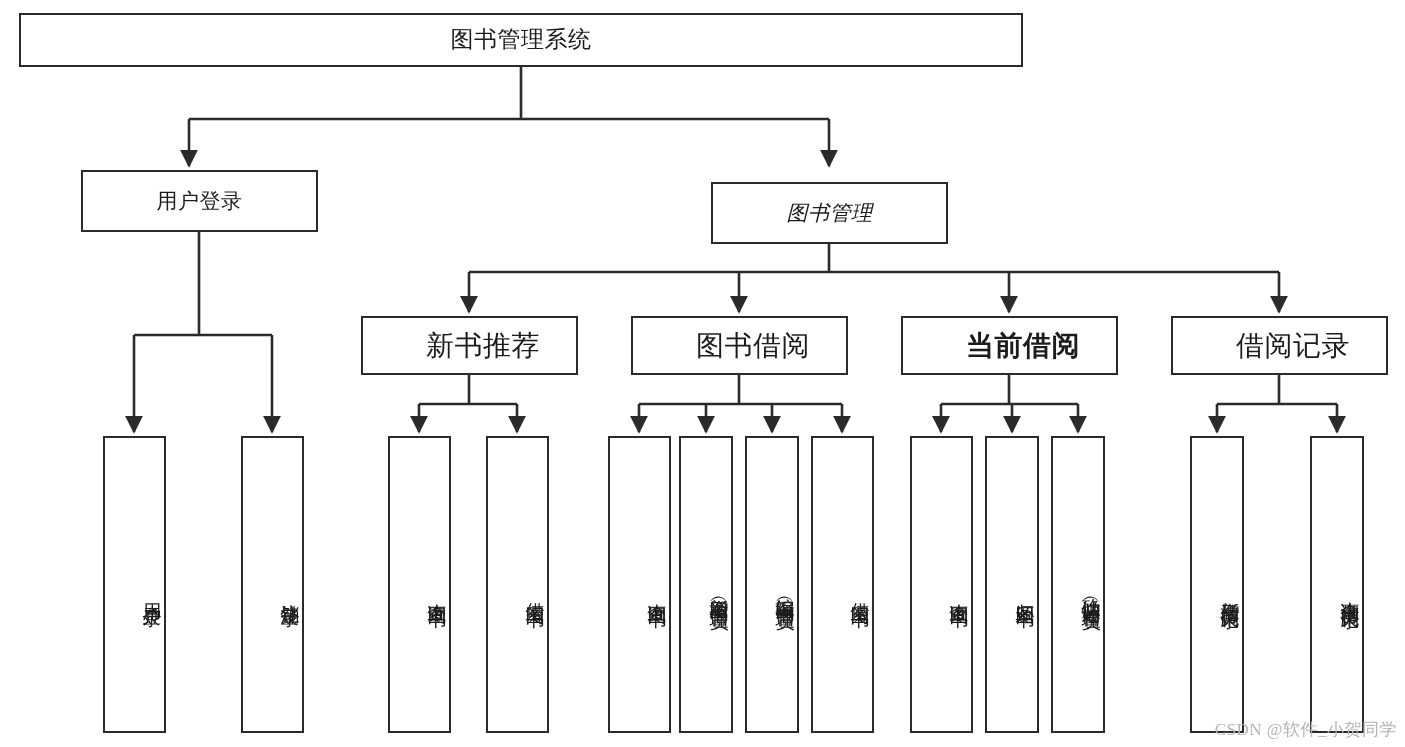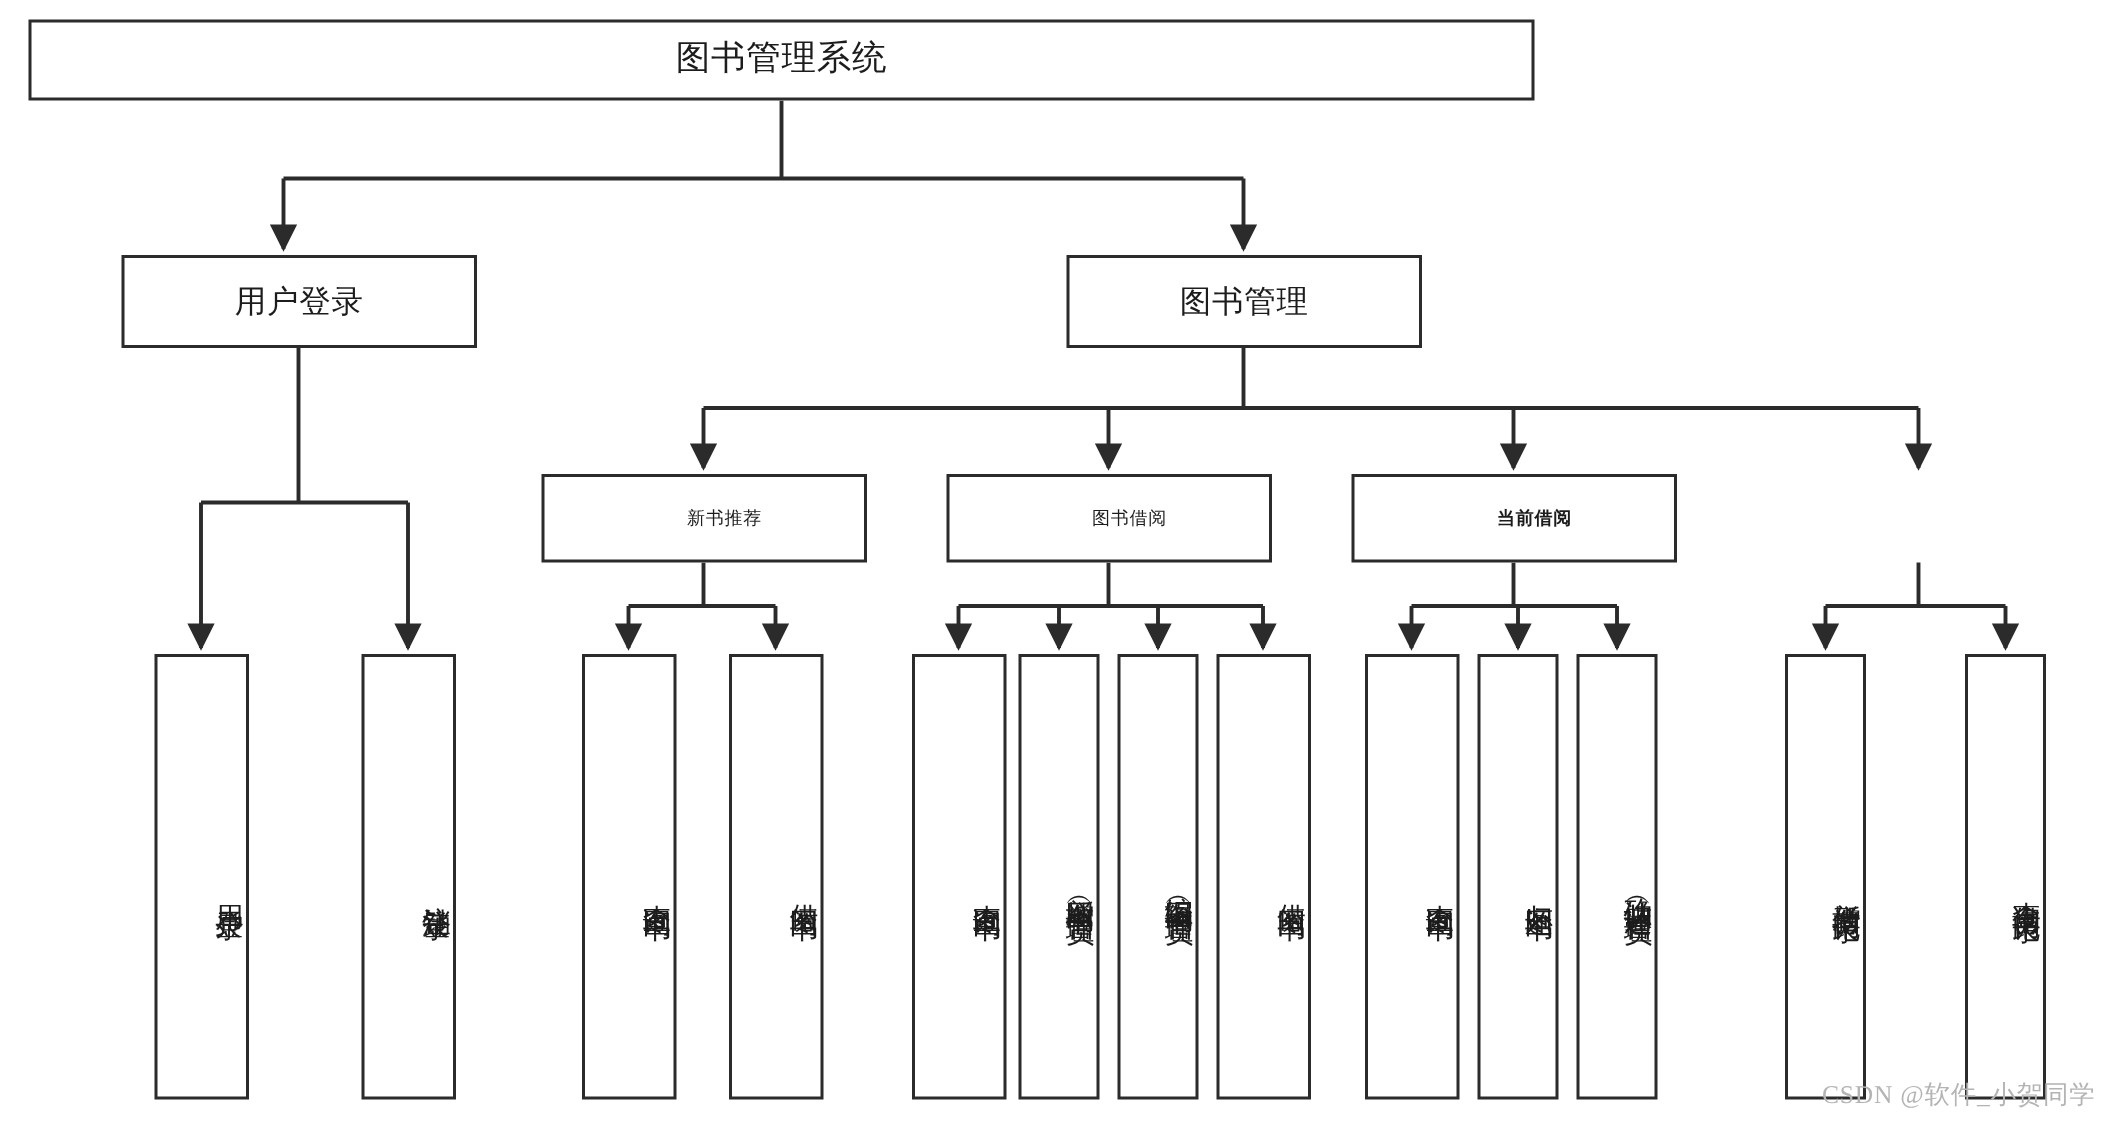--- a/index.html
+++ b/index.html
@@ -51,21 +51,21 @@
     line-height: 1.18;
     letter-spacing: 0.5px;
     white-space: nowrap;
   }
   .node.vertical .label {
     padding-top: 14px;
     letter-spacing: 2px;
   }
   .lvl0 { font-size: 23px; }
   .lvl1 { font-size: 21px; }
-  .lvl2 { font-size: 12px; padding-left: 27px; }
+  .lvl2 { font-size: 28px; padding-left: 27px; }
   .lvl3 { font-size: 19px; }
   .watermark {
     position: absolute;
     right: 8px;
     bottom: 6px;
     font-size: 17px;
     color: #b4b4b4;
     letter-spacing: 0.5px;
     white-space: nowrap;
     font-family: Liberation Serif, serif;
@@ -126,33 +126,36 @@
     </g>
   </svg>
 
   <div class="node horizontal lvl0" style="left:19px; top:13px; width:1004px; height:54px;">
     <span class="label">图书管理系统</span>
   </div>
 
   <div class="node horizontal lvl1" style="left:81px; top:170px; width:237px; height:62px;">
     <span class="label">用户登录</span>
   </div>
-  <div class="node horizontal lvl1" style="left:711px; top:170px; width:237px; height:62px;">
+  <div class="node horizontal lvl1" style="left:711px; top:182px; width:237px; height:62px;font-style:italic;">
     <span class="label">图书管理</span>
   </div>
 
   <div class="node horizontal lvl2" style="left:361px; top:316px; width:217px; height:59px;">
     <span class="label">新书推荐</span>
   </div>
   <div class="node horizontal lvl2" style="left:631px; top:316px; width:217px; height:59px;">
     <span class="label">图书借阅</span>
   </div>
   <div class="node horizontal lvl2" style="left:901px; top:316px; width:217px; height:59px;font-weight:bold;">
     <span class="label">当前借阅</span>
   </div>
+  <div class="node horizontal lvl2" style="left:1171px; top:316px; width:217px; height:59px;">
+    <span class="label">借阅记录</span>
+  </div>
 
   <div class="node vertical lvl3" style="left:103px; top:436px; width:63px; height:297px;">
     <span class="label">用户登录</span>
   </div>
   <div class="node vertical lvl3" style="left:241px; top:436px; width:63px; height:297px;">
     <span class="label">注销登录</span>
   </div>
 
   <div class="node vertical lvl3" style="left:388px; top:436px; width:63px; height:297px;">
     <span class="label">查询图书</span>

